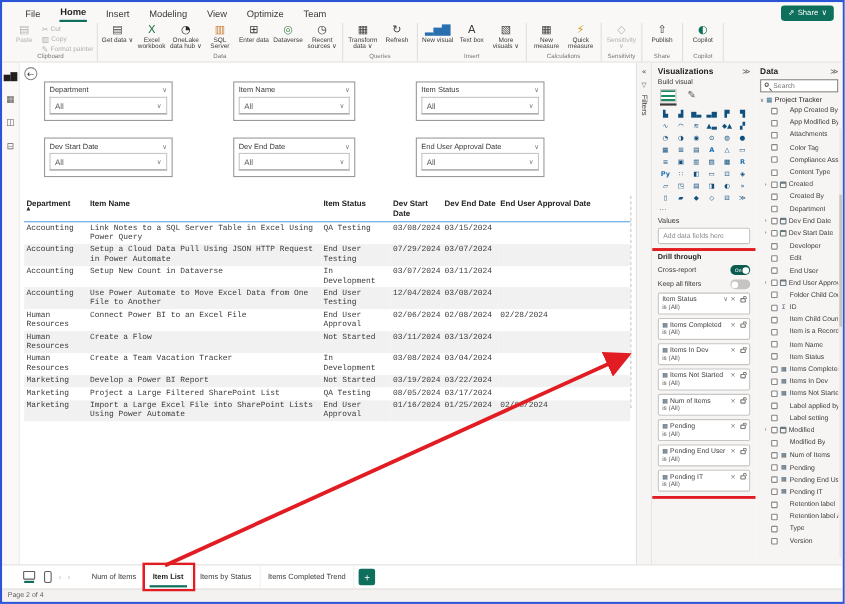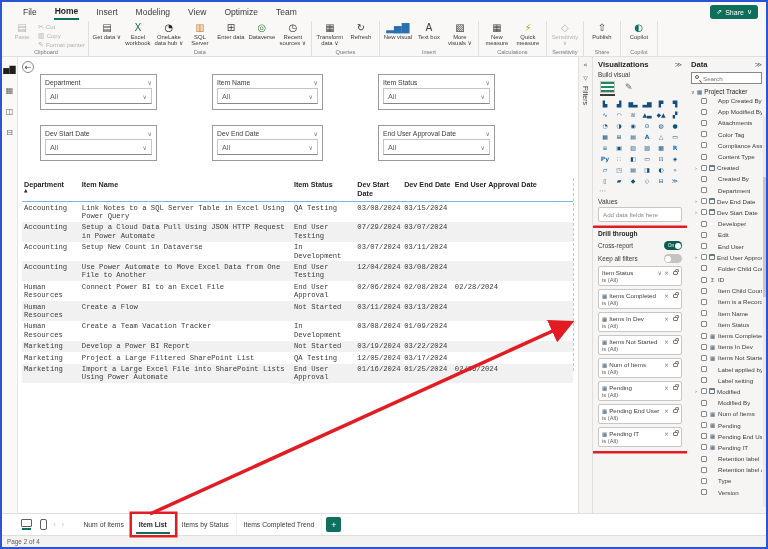--- a/index.html
+++ b/index.html
@@ -408,36 +408,36 @@
               <td>Not Started</td>
               <td>03/11/2024</td>
               <td>03/13/2024</td>
               <td></td>
             </tr>
             <tr>
               <td>Human Resources</td>
               <td>Create a Team Vacation Tracker</td>
               <td>In Development</td>
               <td>03/08/2024</td>
-              <td>01/09/2024</td>
+              <td>03/04/2024</td>
               <td></td>
             </tr>
             <tr>
               <td>Marketing</td>
               <td>Develop a Power BI Report</td>
               <td>Not Started</td>
               <td>03/19/2024</td>
               <td>03/22/2024</td>
               <td></td>
             </tr>
             <tr>
               <td>Marketing</td>
               <td>Project a Large Filtered SharePoint List</td>
               <td>QA Testing</td>
-              <td>12/05/2024</td>
+              <td>08/05/2024</td>
               <td>03/17/2024</td>
               <td></td>
             </tr>
             <tr>
               <td>Marketing</td>
               <td>Import a Large Excel File into SharePoint Lists Using Power Automate</td>
               <td>End User Approval</td>
               <td>01/16/2024</td>
               <td>01/25/2024</td>
               <td>02/06/2024</td>

